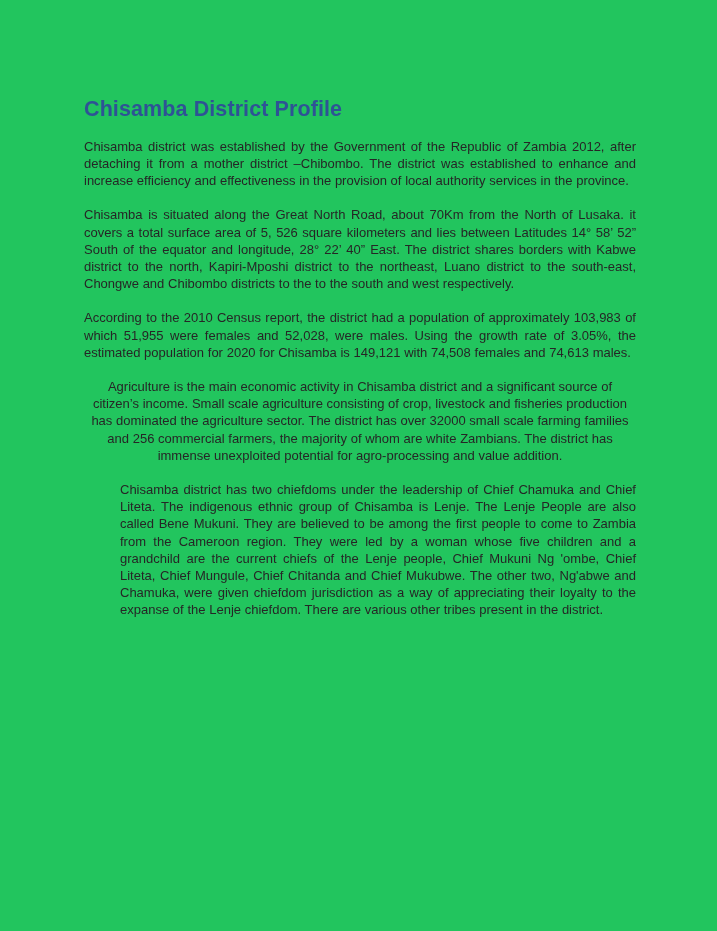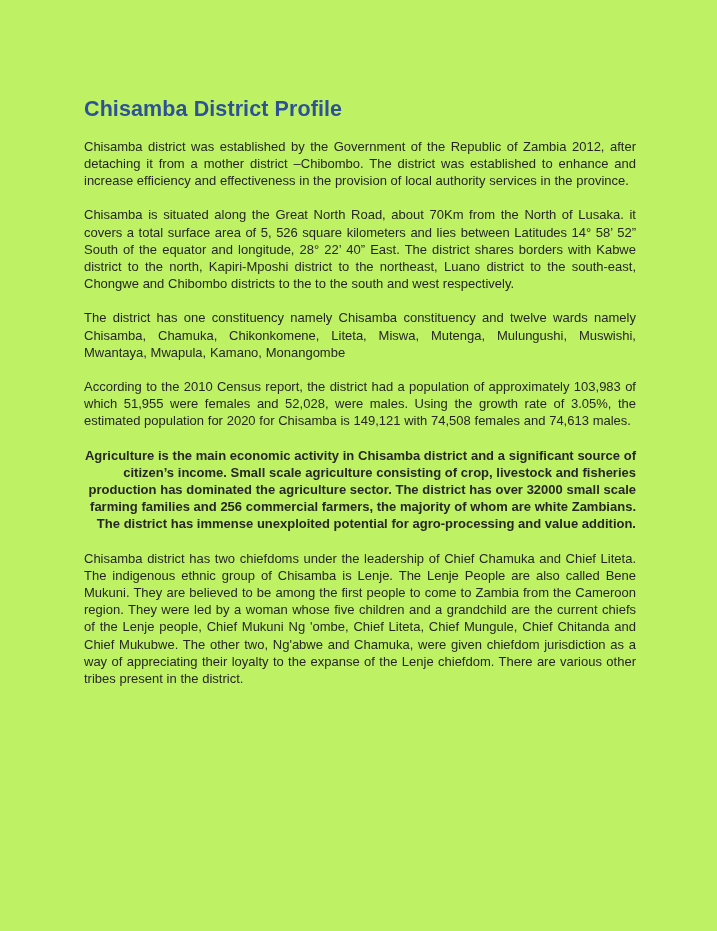--- a/index.html
+++ b/index.html
@@ -5,21 +5,21 @@
 <style>
   html, body {
     margin: 0;
     padding: 0;
     background: #ffffff;
   }
   .page {
     position: relative;
     width: 717px;
     height: 931px;
-    background: #bef264;
+    background: #22c55e;
     overflow: hidden;
     box-sizing: border-box;
   }
   .content {
     position: absolute;
     left: 84px;
     top: 97px;
     width: 552px;
   }
   .doc-title {
@@ -35,40 +35,39 @@
     font-family: "Liberation Sans", sans-serif;
     font-size: 13px;
     line-height: 17.2px;
     color: #262626;
     margin: 0 0 17px 0;
     text-align: justify;
     text-justify: inter-word;
     word-spacing: 0.1px;
   }
   .para.align-left {
-    text-align: right;
-    font-weight: bold;
+    text-align: center;
   }
   .para:last-child {
     margin-bottom: 0;
+    margin-left: 36px;
   }
 </style>
 </head>
 <body>
 
 <div class="page">
   <div class="content">
 
     <h1 class="doc-title">Chisamba District Profile</h1>
 
     <p class="para">Chisamba district was established by the Government of the Republic of Zambia 2012, after detaching it from a mother district –Chibombo. The district was established to enhance and increase efficiency and effectiveness in the provision of local authority services in the province.</p>
 
     <p class="para">Chisamba is situated along the Great North Road, about 70Km from the North of Lusaka.  it covers a total surface area of 5, 526 square kilometers and lies between Latitudes 14° 58’ 52” South of the equator and longitude, 28° 22’ 40” East. The district shares borders with Kabwe district to the north, Kapiri-Mposhi district to the northeast, Luano district to the south-east, Chongwe and Chibombo districts to the to the south and west respectively.</p>
 
-    <p class="para">The district has one constituency namely Chisamba constituency and twelve wards namely Chisamba, Chamuka, Chikonkomene, Liteta, Miswa, Mutenga, Mulungushi, Muswishi, Mwantaya, Mwapula, Kamano, Monangombe</p>
 
     <p class="para">According to the 2010 Census report, the district had a population of approximately 103,983 of which 51,955 were females and 52,028, were males. Using the growth rate of 3.05%, the estimated population for 2020 for Chisamba is 149,121 with 74,508 females and 74,613 males.</p>
 
     <p class="para align-left">Agriculture is the main economic activity in Chisamba district and a significant source of citizen’s income. Small scale agriculture consisting of crop, livestock and fisheries production has dominated the agriculture sector.  The district has over 32000 small scale farming families and 256 commercial farmers, the majority of whom are white Zambians. The district has immense unexploited potential for agro-processing and value addition.</p>
 
     <p class="para">Chisamba district has two chiefdoms under the leadership of Chief Chamuka and Chief Liteta. The indigenous ethnic group of Chisamba is Lenje. The Lenje People are also called Bene Mukuni. They are believed to be among the first people to come to Zambia from the Cameroon region. They were led by a woman whose five children and a grandchild are the current chiefs of the Lenje people, Chief Mukuni Ng 'ombe, Chief Liteta, Chief Mungule, Chief Chitanda and Chief Mukubwe. The other two, Ng'abwe and Chamuka, were given chiefdom jurisdiction as a way of appreciating their loyalty to the expanse of the Lenje chiefdom. There are various other tribes present in the district.</p>
 
   </div>
 </div>
 

